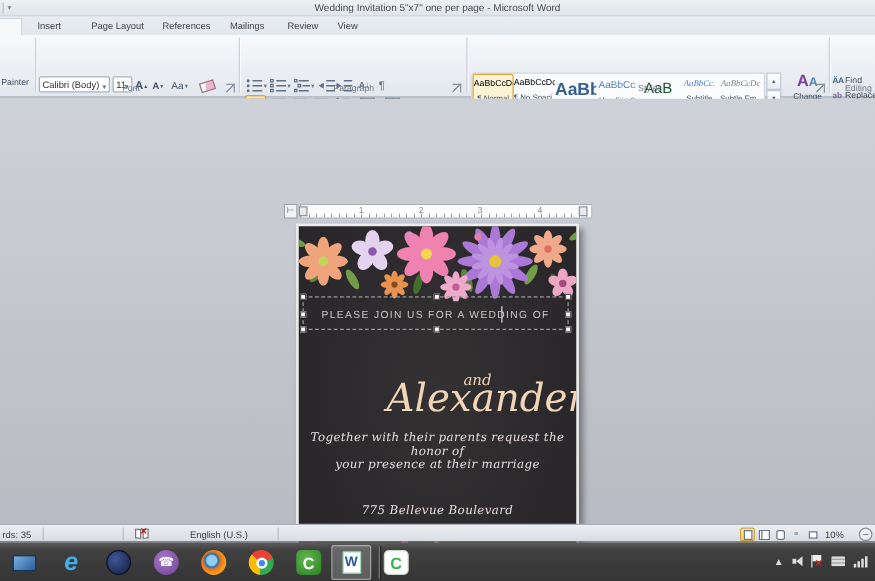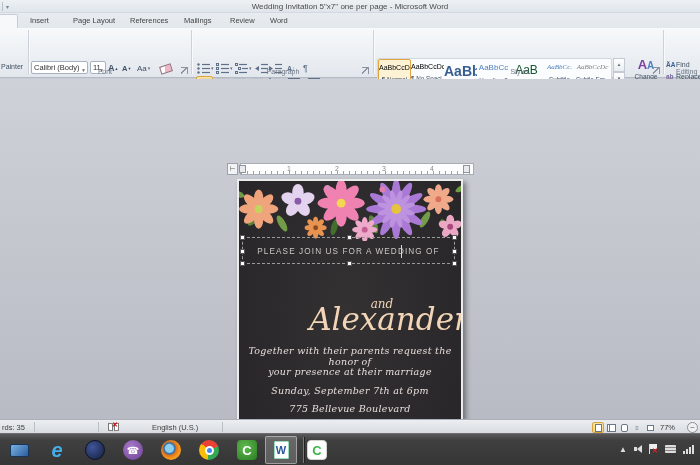--- a/index.html
+++ b/index.html
@@ -171,21 +171,21 @@
   <div class="title">Wedding Invitation 5"x7" one per page - Microsoft Word</div>
 </div>
 
 <div id="tabrow">
   <span class="tab-active-sliver"></span>
   <span class="tab" style="left:22px">Insert</span>
   <span class="tab" style="left:65px">Page Layout</span>
   <span class="tab" style="left:122px">References</span>
   <span class="tab" style="left:176px">Mailings</span>
   <span class="tab" style="left:222px">Review</span>
-  <span class="tab" style="left:262px">Word</span>
+  <span class="tab" style="left:262px">View</span>
 </div>
 
 <div id="ribbon">
 
   <span class="rbtn" style="left:1px;top:31px;font-size:7px">Painter</span>
   <div class="gdiv" style="left:28px"></div>
 
   <div class="combo" style="left:31px;top:33px;width:57px">
     <span>Calibri (Body)</span><span class="car">▼</span>
   </div>
@@ -493,21 +493,20 @@
         <span class="hd" style="left:-3px;bottom:-3px"></span>
         <span class="hd" style="left:104px;bottom:-3px"></span>
         <span class="hd" style="right:-3px;bottom:-3px"></span>
       </div>
 
       <div class="inv-text" style="top:116px;left:128px;width:30px;font-size:12px;color:#f2d5b6">and</div>
       <div class="inv-text" style="top:120px;left:64px;width:172px;font-size:31px;color:#f2d5b6">Alexander</div>
 
       <div class="inv-text scriptline" style="top:185px;color:#e7dddc">your presence at their marriage</div>
       <div class="inv-text scriptline" style="top:164px;color:#e7dddc">Together with their parents request the honor of</div>
-      <div class="inv-text scriptline" style="top:204px;color:#e7dddc">Sunday, September 7th at 6pm</div>
       <div class="inv-text scriptline" style="top:222px;color:#e7dddc">775 Bellevue Boulevard</div>
       <div class="inv-text scriptline" style="top:240px;color:#e7dddc">Bellaire Beach, North Carolina</div>
     </div>
   </div>
 </div>
 
 <div id="statusbar">
   <span style="position:absolute;left:2px;top:3px">rds: 35</span>
   <span class="sep" style="left:34px"></span>
   <span class="sep" style="left:98px"></span>
@@ -527,21 +526,21 @@
     </span>
   <span class="viewbtn" style="left:618px">
       <span class="vglyph" style="border-radius:2px"></span>
     </span>
   <span class="viewbtn" style="left:631px">
       <span style="font-size:6px;color:#6b7687">≡</span>
     </span>
   <span class="viewbtn" style="left:644px">
       <span class="vglyph" style="height:6px"></span>
     </span>
-  <span style="position:absolute;left:660px;top:3px">77%</span>
+  <span style="position:absolute;left:660px;top:3px">10%</span>
   <span id="zoomminus">−</span>
 </div>
 
 <div id="taskbar">
   <span class="tbi" style="left:8px">
     <span style="width:19px;height:13px;background:linear-gradient(135deg,#7ab3e0,#2a5d9e);border:1.5px solid #16365c;border-radius:2px;display:block"></span>
   </span>
   <span class="tbi" style="left:46px">
     <span style="font-size:20px;font-weight:bold;font-style:italic;color:#45aee8;line-height:20px">e</span>
   </span>

